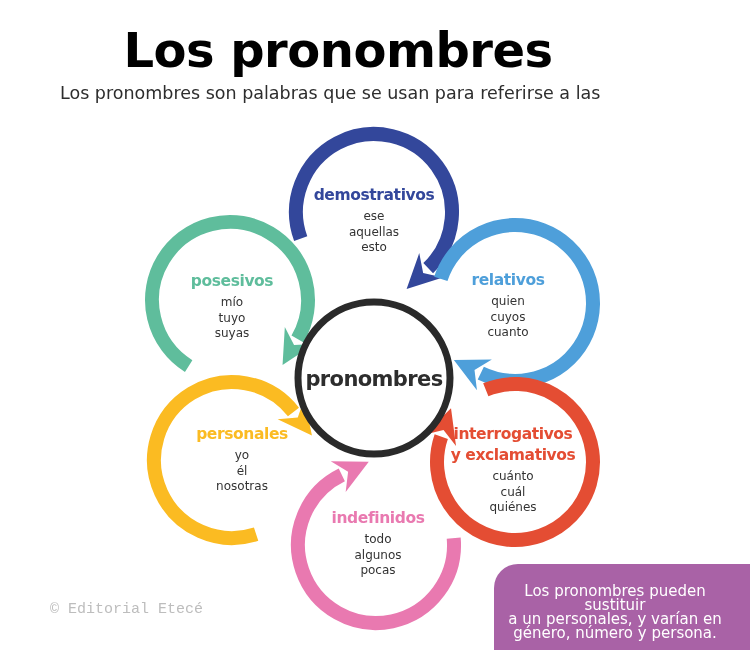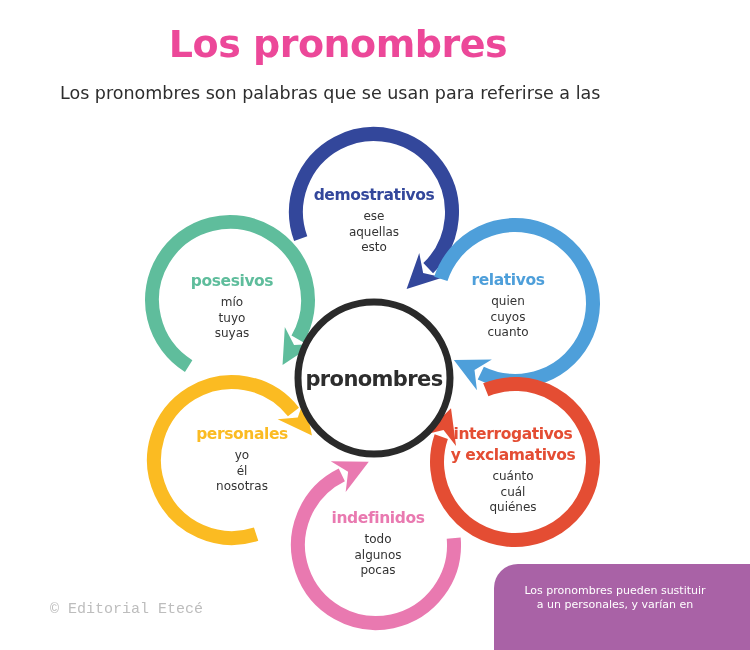--- a/index.html
+++ b/index.html
@@ -4,42 +4,42 @@
   <style>
     html, body { margin: 0; padding: 0; }
     body {
       width: 750px; height: 650px; position: relative; overflow: hidden;
       background: #ffffff;
       font-family: "DejaVu Sans", sans-serif;
     }
     .title {
       position: absolute; left: 0; top: 22px; width: 676px; text-align: center;
       font-family: "DejaVu Sans", sans-serif; font-weight: bold;
-      font-size: 38px; color: #ec4899; letter-spacing: -0.5px;
+      font-size: 48px; color: #000000; letter-spacing: -0.5px;
     }
     .subtitle {
       position: absolute; left: 60px; top: 82px; width: 630px; 
       font-family: "DejaVu Sans", sans-serif;
       font-size: 17.5px; line-height: 23px; color: #2d2d2d;
     }
     svg.diagram { position: absolute; left: 0; top: 0; }
     .cat-label { font-family: "DejaVu Sans", sans-serif; font-weight: bold; font-size: 15.5px; letter-spacing: -0.4px; }
     .cat-example { font-family: "DejaVu Sans", sans-serif; font-size: 12px; fill: #333333; }
     .center-label { font-family: "DejaVu Sans", sans-serif; font-weight: bold; font-size: 21px; fill: #2d2d2d; letter-spacing: -0.6px; }
     .credit {
       position: absolute; left: 50px; top: 601px;
       font-family: Liberation Mono, monospace; font-size: 15px; color: #bdbdbd;
     }
     .note-box {
       position: absolute; left: 494px; top: 564px; width: 256px; height: 86px;
       background: #a962a6; border-top-left-radius: 24px;
     }
     .note-text {
       position: absolute; left: 14px; top: 20px; width: 214px; text-align: center;
-      font-family: "DejaVu Sans", sans-serif; font-size: 11px; line-height: 14px; color: #ffffff;
+      font-family: "DejaVu Sans", sans-serif; font-size: 15px; line-height: 14px; color: #ffffff;
     }
   </style>
 </head>
 <body>
 
 <div class="title">Los pronombres</div>
 <div class="subtitle">
   <div>Los pronombres son palabras que se usan para referirse a las</div>
 </div>
 
@@ -114,14 +114,15 @@
       </g>
     </g>
 </svg>
 
 <div class="credit">© Editorial Etecé</div>
 
 <div class="note-box">
   <div class="note-text">
     <div>Los pronombres pueden sustituir</div>
     <div>a un personales, y varían en</div>
+    <div>género, número y persona.</div>
   </div>
 </div>
 
 </body></html>

